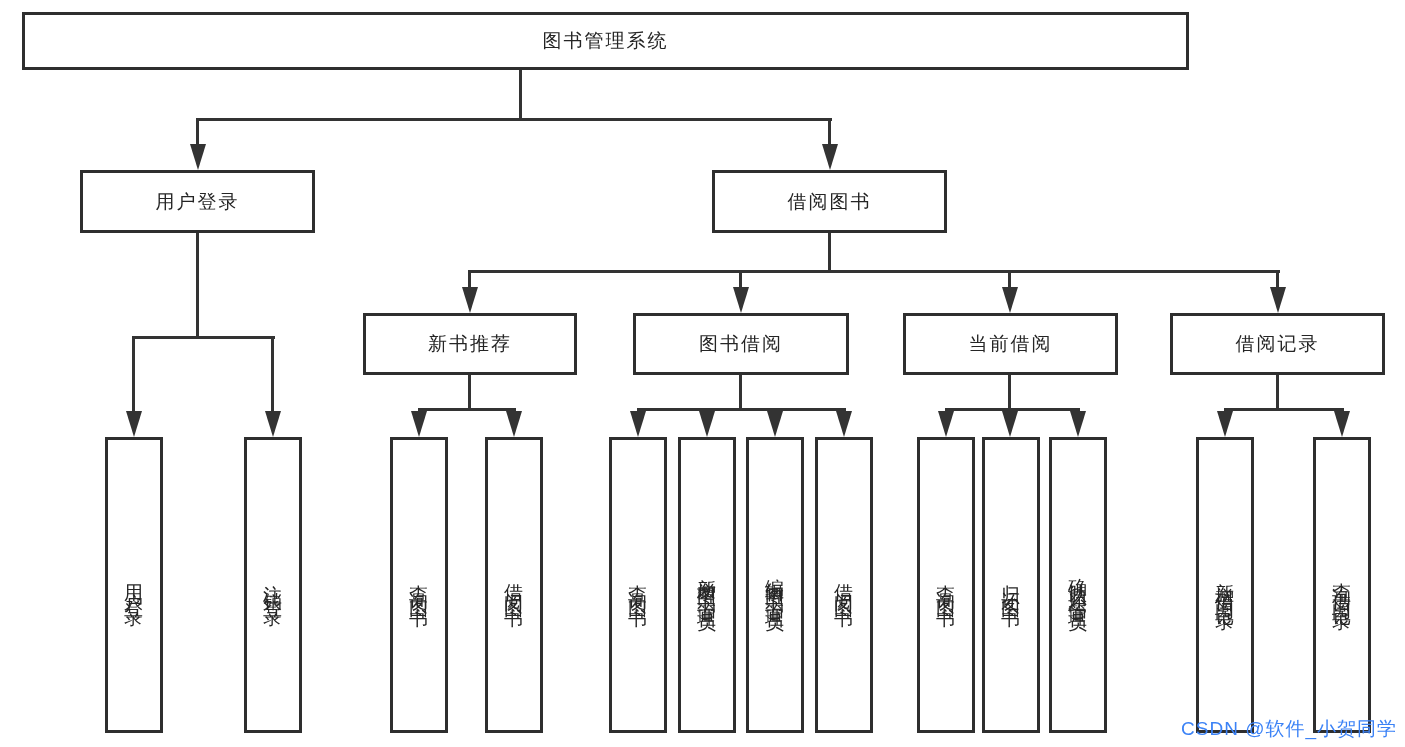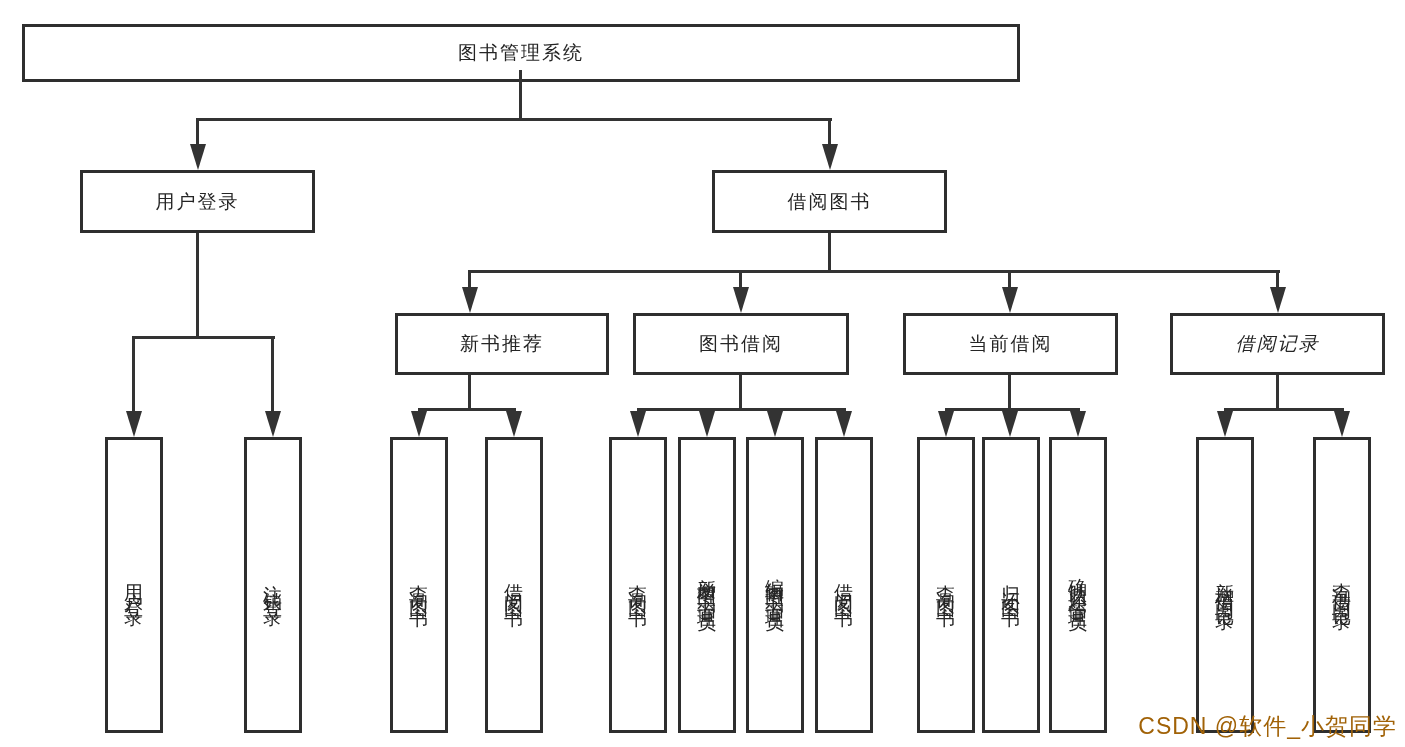--- a/index.html
+++ b/index.html
@@ -44,32 +44,32 @@
     width: 0;
     height: 0;
     border-left: 8px solid transparent;
     border-right: 8px solid transparent;
     border-top: 26px solid #333333;
   }
   .watermark {
     position: absolute;
     right: 8px;
     bottom: 5px;
-    font-size: 23px;
-    color: #a16207;
+    font-size: 19px;
+    color: #3b82f6;
     letter-spacing: 1px;
     white-space: nowrap;
   }
 </style>
 </head>
 <body>
 
 <div class="stage">
 
-  <div class="box" style="left:22px; top:12px; width:998px; height:58px;margin-top:12px;">
+  <div class="box" style="left:22px; top:12px; width:1167px; height:58px;">
     <span>图书管理系统</span>
   </div>
 
   <div class="vline" style="left:519px; top:70px; height:48px;"></div>
   <div class="hline" style="left:197px; top:118px; width:635px;"></div>
   <div class="vline" style="left:196px; top:118px; height:28px;"></div>
   <div class="arrow" style="left:190px; top:144px;"></div>
   <div class="vline" style="left:828px; top:118px; height:28px;"></div>
   <div class="arrow" style="left:822px; top:144px;"></div>
 
@@ -91,30 +91,30 @@
   <div class="hline" style="left:469px; top:270px; width:811px;"></div>
   <div class="vline" style="left:468px; top:270px; height:19px;"></div>
   <div class="arrow" style="left:462px; top:287px;"></div>
   <div class="vline" style="left:739px; top:270px; height:19px;"></div>
   <div class="arrow" style="left:733px; top:287px;"></div>
   <div class="vline" style="left:1008px; top:270px; height:19px;"></div>
   <div class="arrow" style="left:1002px; top:287px;"></div>
   <div class="vline" style="left:1276px; top:270px; height:19px;"></div>
   <div class="arrow" style="left:1270px; top:287px;"></div>
 
-  <div class="box" style="left:363px; top:313px; width:214px; height:62px;margin-left:32px;">
+  <div class="box" style="left:363px; top:313px; width:214px; height:62px;">
     <span>新书推荐</span>
   </div>
   <div class="box" style="left:903px; top:313px; width:215px; height:62px;">
     <span>当前借阅</span>
   </div>
   <div class="box" style="left:633px; top:313px; width:216px; height:62px;">
     <span>图书借阅</span>
   </div>
-  <div class="box" style="left:1170px; top:313px; width:215px; height:62px;font-style:italic;">
+  <div class="box" style="left:1170px; top:313px; width:215px; height:62px;">
     <span>借阅记录</span>
   </div>
 
   <div class="vline" style="left:468px; top:375px; height:36px;"></div>
   <div class="hline" style="left:418px; top:408px; width:98px;"></div>
   <div class="arrow" style="left:411px; top:411px;"></div>
   <div class="arrow" style="left:506px; top:411px;"></div>
 
   <div class="vline" style="left:739px; top:375px; height:36px;"></div>
   <div class="hline" style="left:637px; top:408px; width:209px;"></div>

